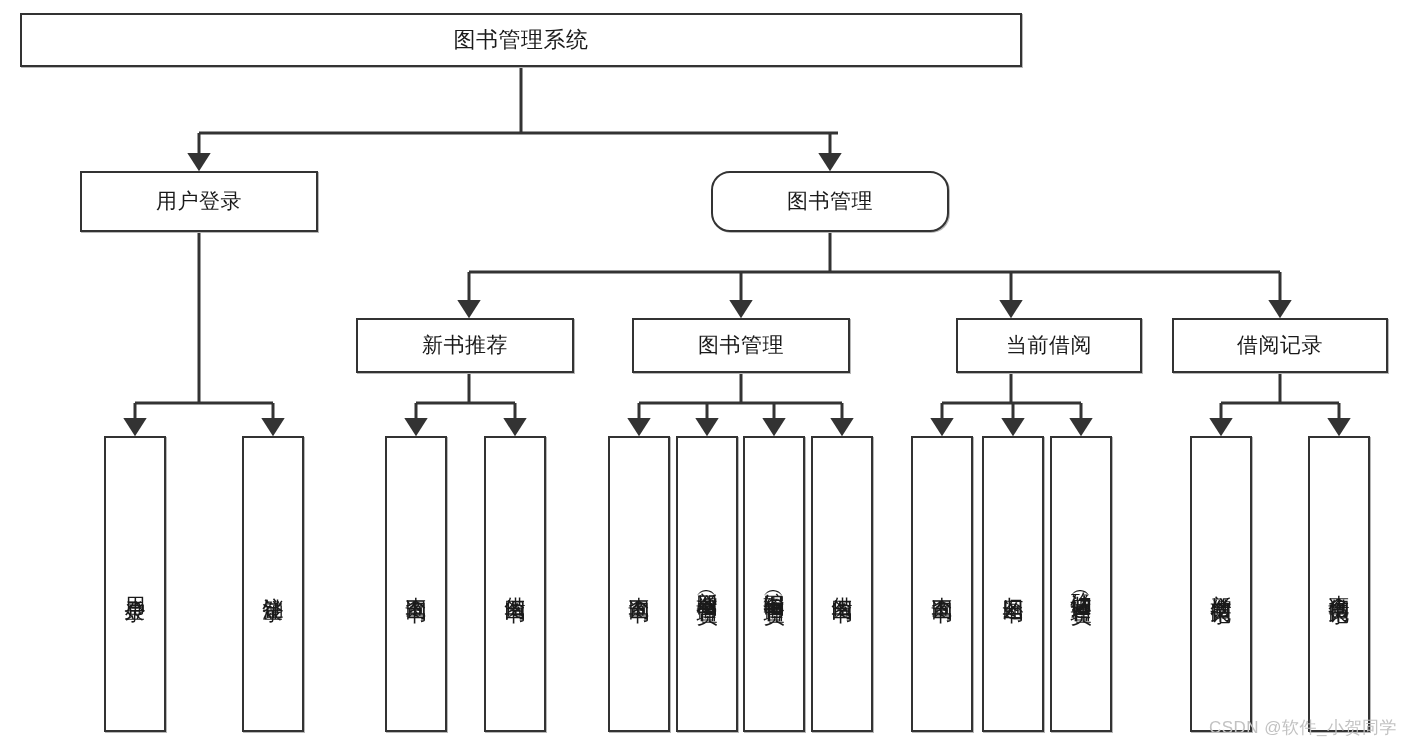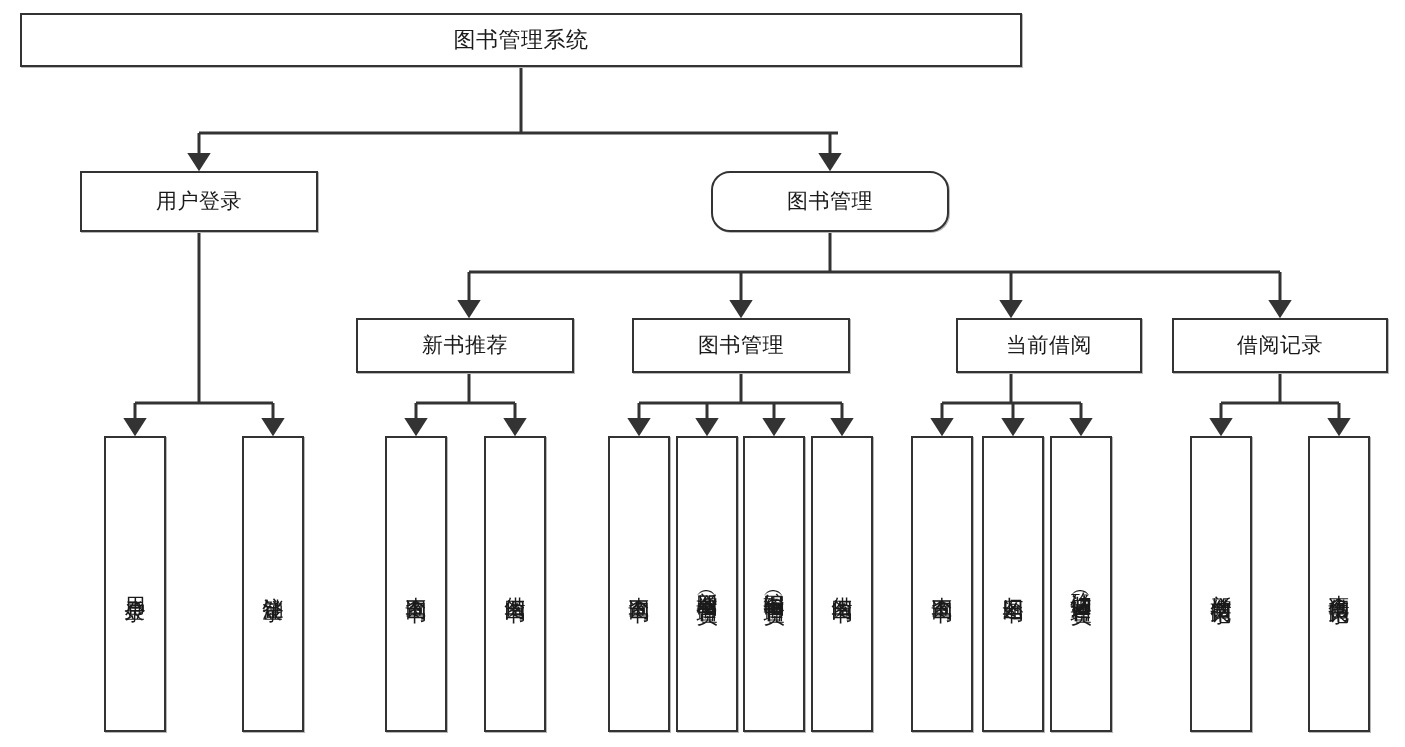--- a/index.html
+++ b/index.html
@@ -192,13 +192,14 @@
     <span class="node-label">确认归还（管理员）</span>
   </div>
 
   <div class="node vertical" style="left:1190px; top:436px; width:62px; height:296px;">
     <span class="node-label">新增借阅记录</span>
   </div>
   <div class="node vertical" style="left:1308px; top:436px; width:62px; height:296px;">
     <span class="node-label">查询借阅记录</span>
   </div>
 
+  <div id="watermark">CSDN @软件_小贺同学</div>
 </div>
 
 </body></html>

